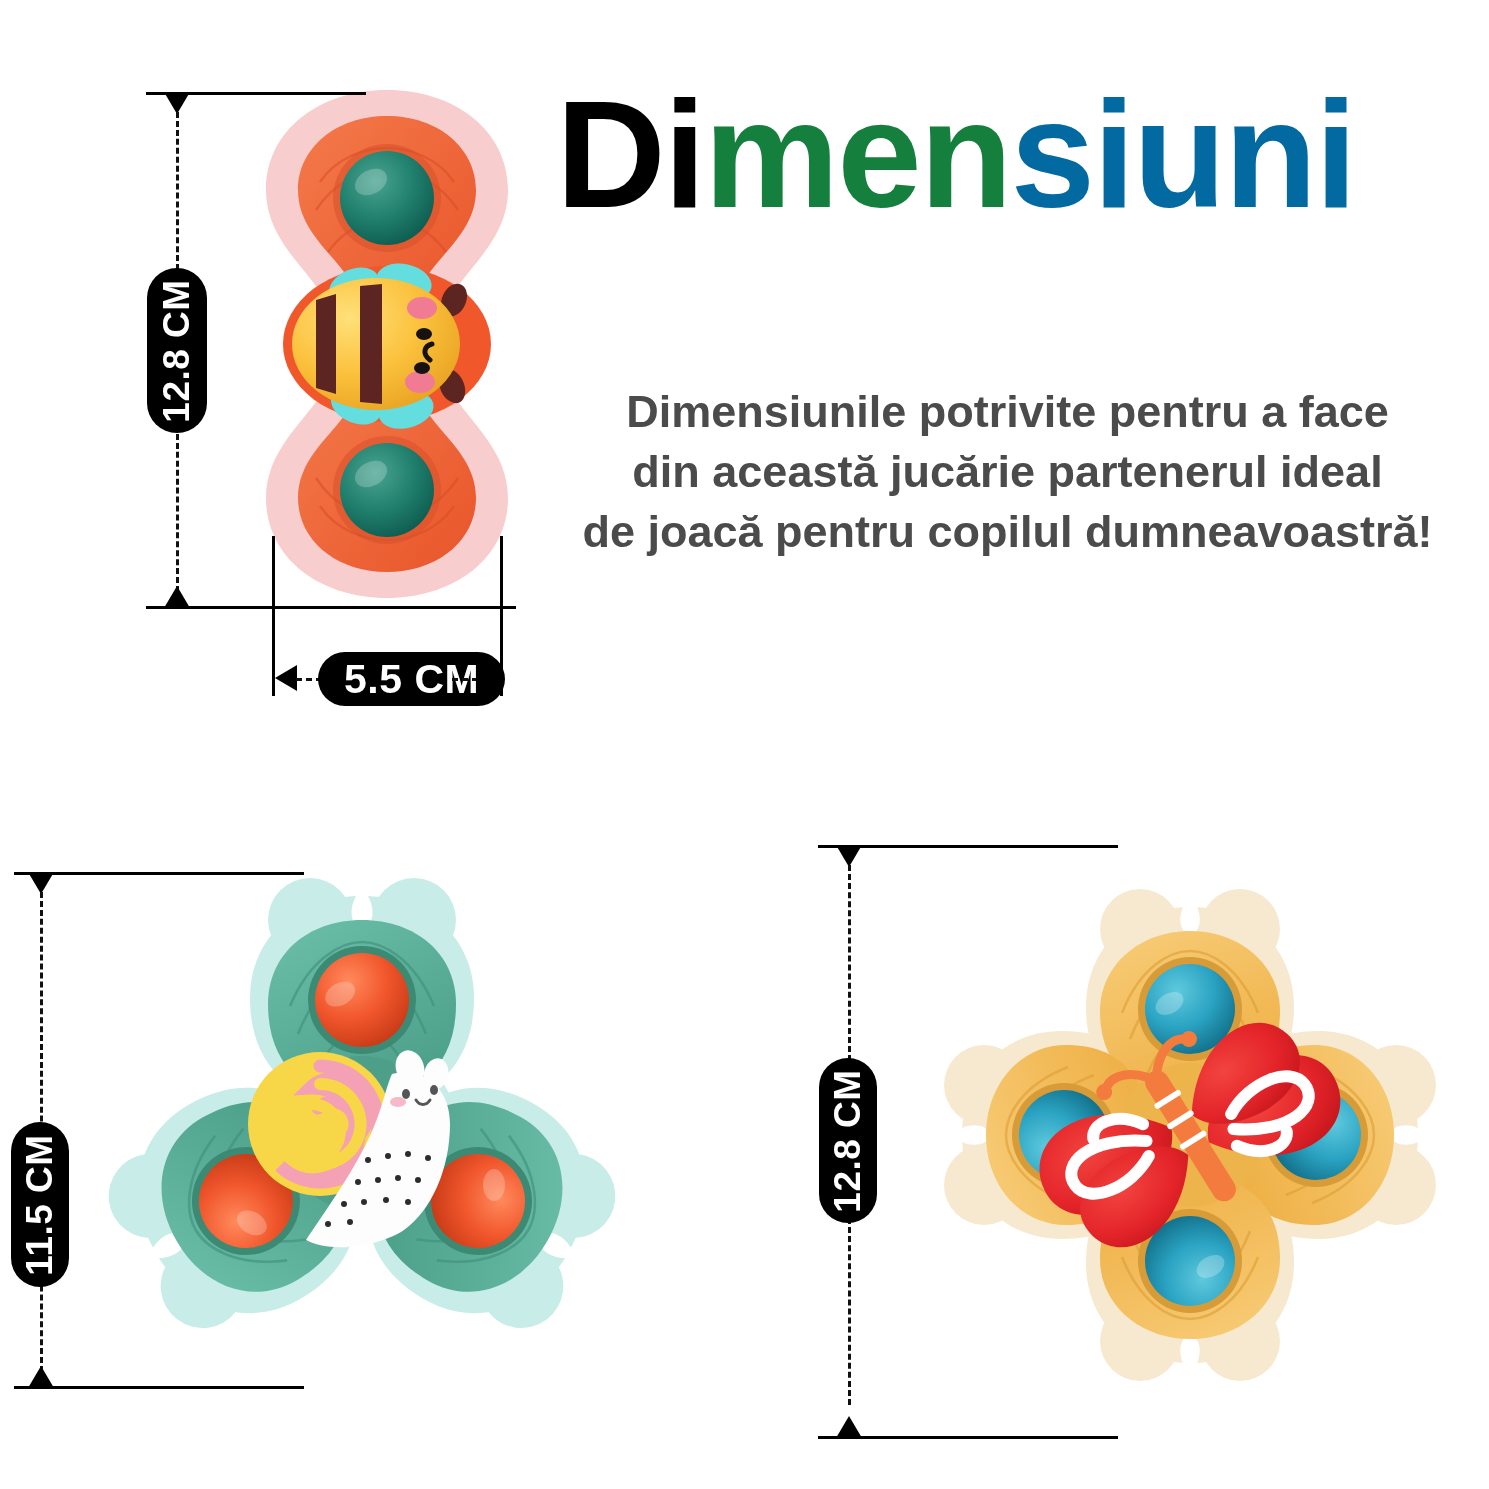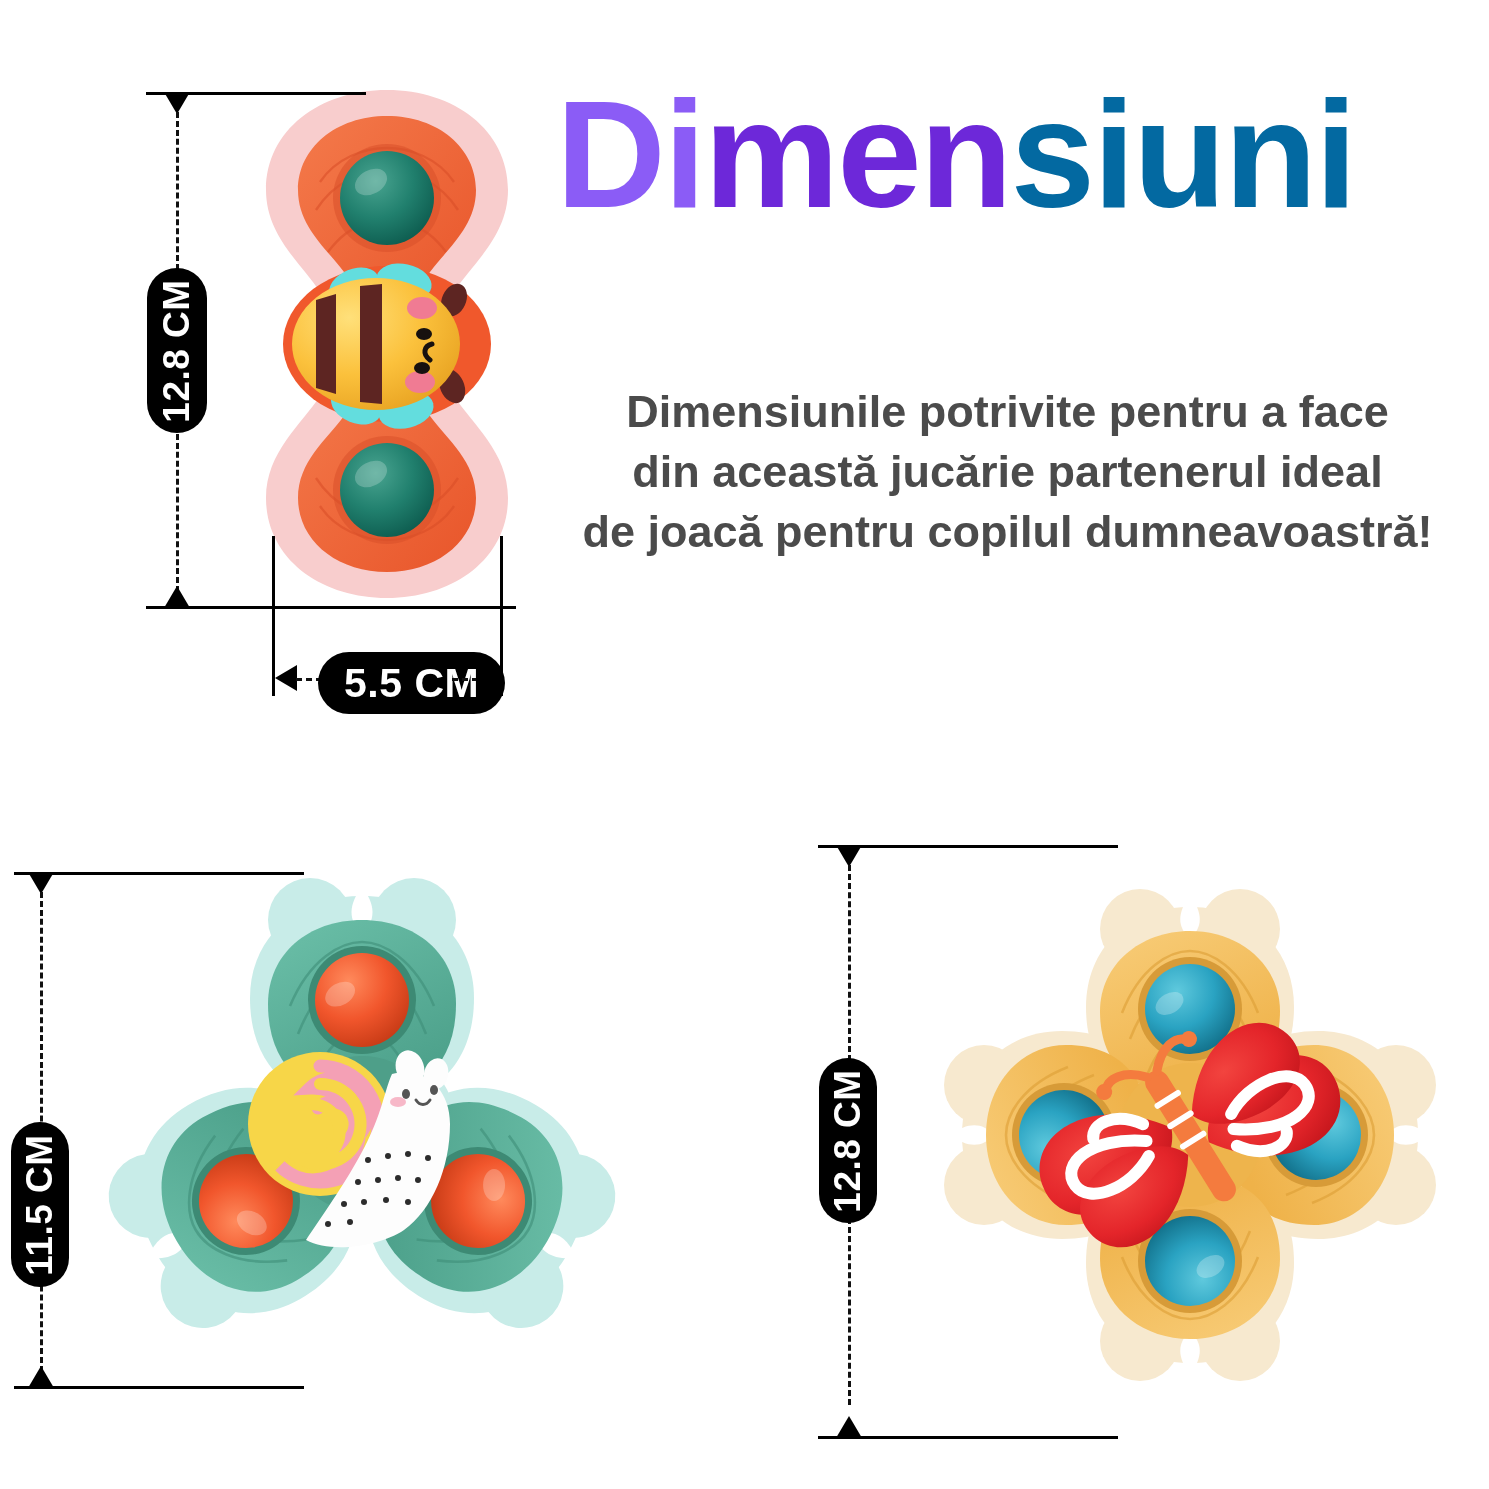--- a/index.html
+++ b/index.html
@@ -112,21 +112,21 @@
   
   .toy { position: absolute; }
   .toy svg { display: block; }
 </style>
 </head>
 <body>
 
 <div id="page">
 
   <div id="headline">
-    <span style="color:#8b5cf6">Di</span><span style="color:#6d28d9">men</span><span style="color:#0369a1">siuni</span>
+    <span style="color:#000000">Di</span><span style="color:#15803d">men</span><span style="color:#0369a1">siuni</span>
   </div>
 
   <div id="body-copy">
     <div>Dimensiunile potrivite pentru a face</div>
     <div>din această jucărie partenerul ideal</div>
     <div>de joacă pentru copilul dumneavoastră!</div>
   </div>
 
   <div class="toy" style="left:258px; top:86px; width:258px; height:516px;">
     <svg width="258" height="516" viewBox="0 0 258 516" xmlns="http://www.w3.org/2000/svg">
@@ -229,21 +229,21 @@
   <div class="arrow-up" style="left:164px; top:586px;"></div>
   <div class="line-solid" style="left:146px; top:606px; width:370px; height:3px;"></div>
   <div class="pill pill-v" style="left:147px; top:268px; width:60px; height:165px;">
     <span>12.8 CM</span>
   </div>
 
   <div class="line-solid" style="left:272px; top:536px; width:3px; height:160px;"></div>
   <div class="line-solid" style="left:500px; top:536px; width:3px; height:160px;"></div>
   <div class="arrow-left" style="left:275px; top:665px;"></div>
   <div class="line-dash-h" style="left:296px; top:678px; width:26px;"></div>
-  <div class="pill pill-h" style="left:318px; top:652px; height:62px;">
+  <div class="pill pill-h" style="left:318px; top:652px; height:54px;">
     <span>5.5 CM</span>
   </div>
   <div class="line-dash-h" style="left:452px; top:678px; width:26px;"></div>
   <div class="arrow-right" style="left:476px; top:665px;"></div>
 
   <div class="toy" style="left:52px; top:862px; width:620px; height:540px;">
     <svg width="620" height="540" viewBox="0 0 620 540" xmlns="http://www.w3.org/2000/svg">
       <defs>
         <radialGradient id="snailBall" cx="36%" cy="30%" r="74%">
           <stop offset="0%" stop-color="#ff8a5c"></stop>

